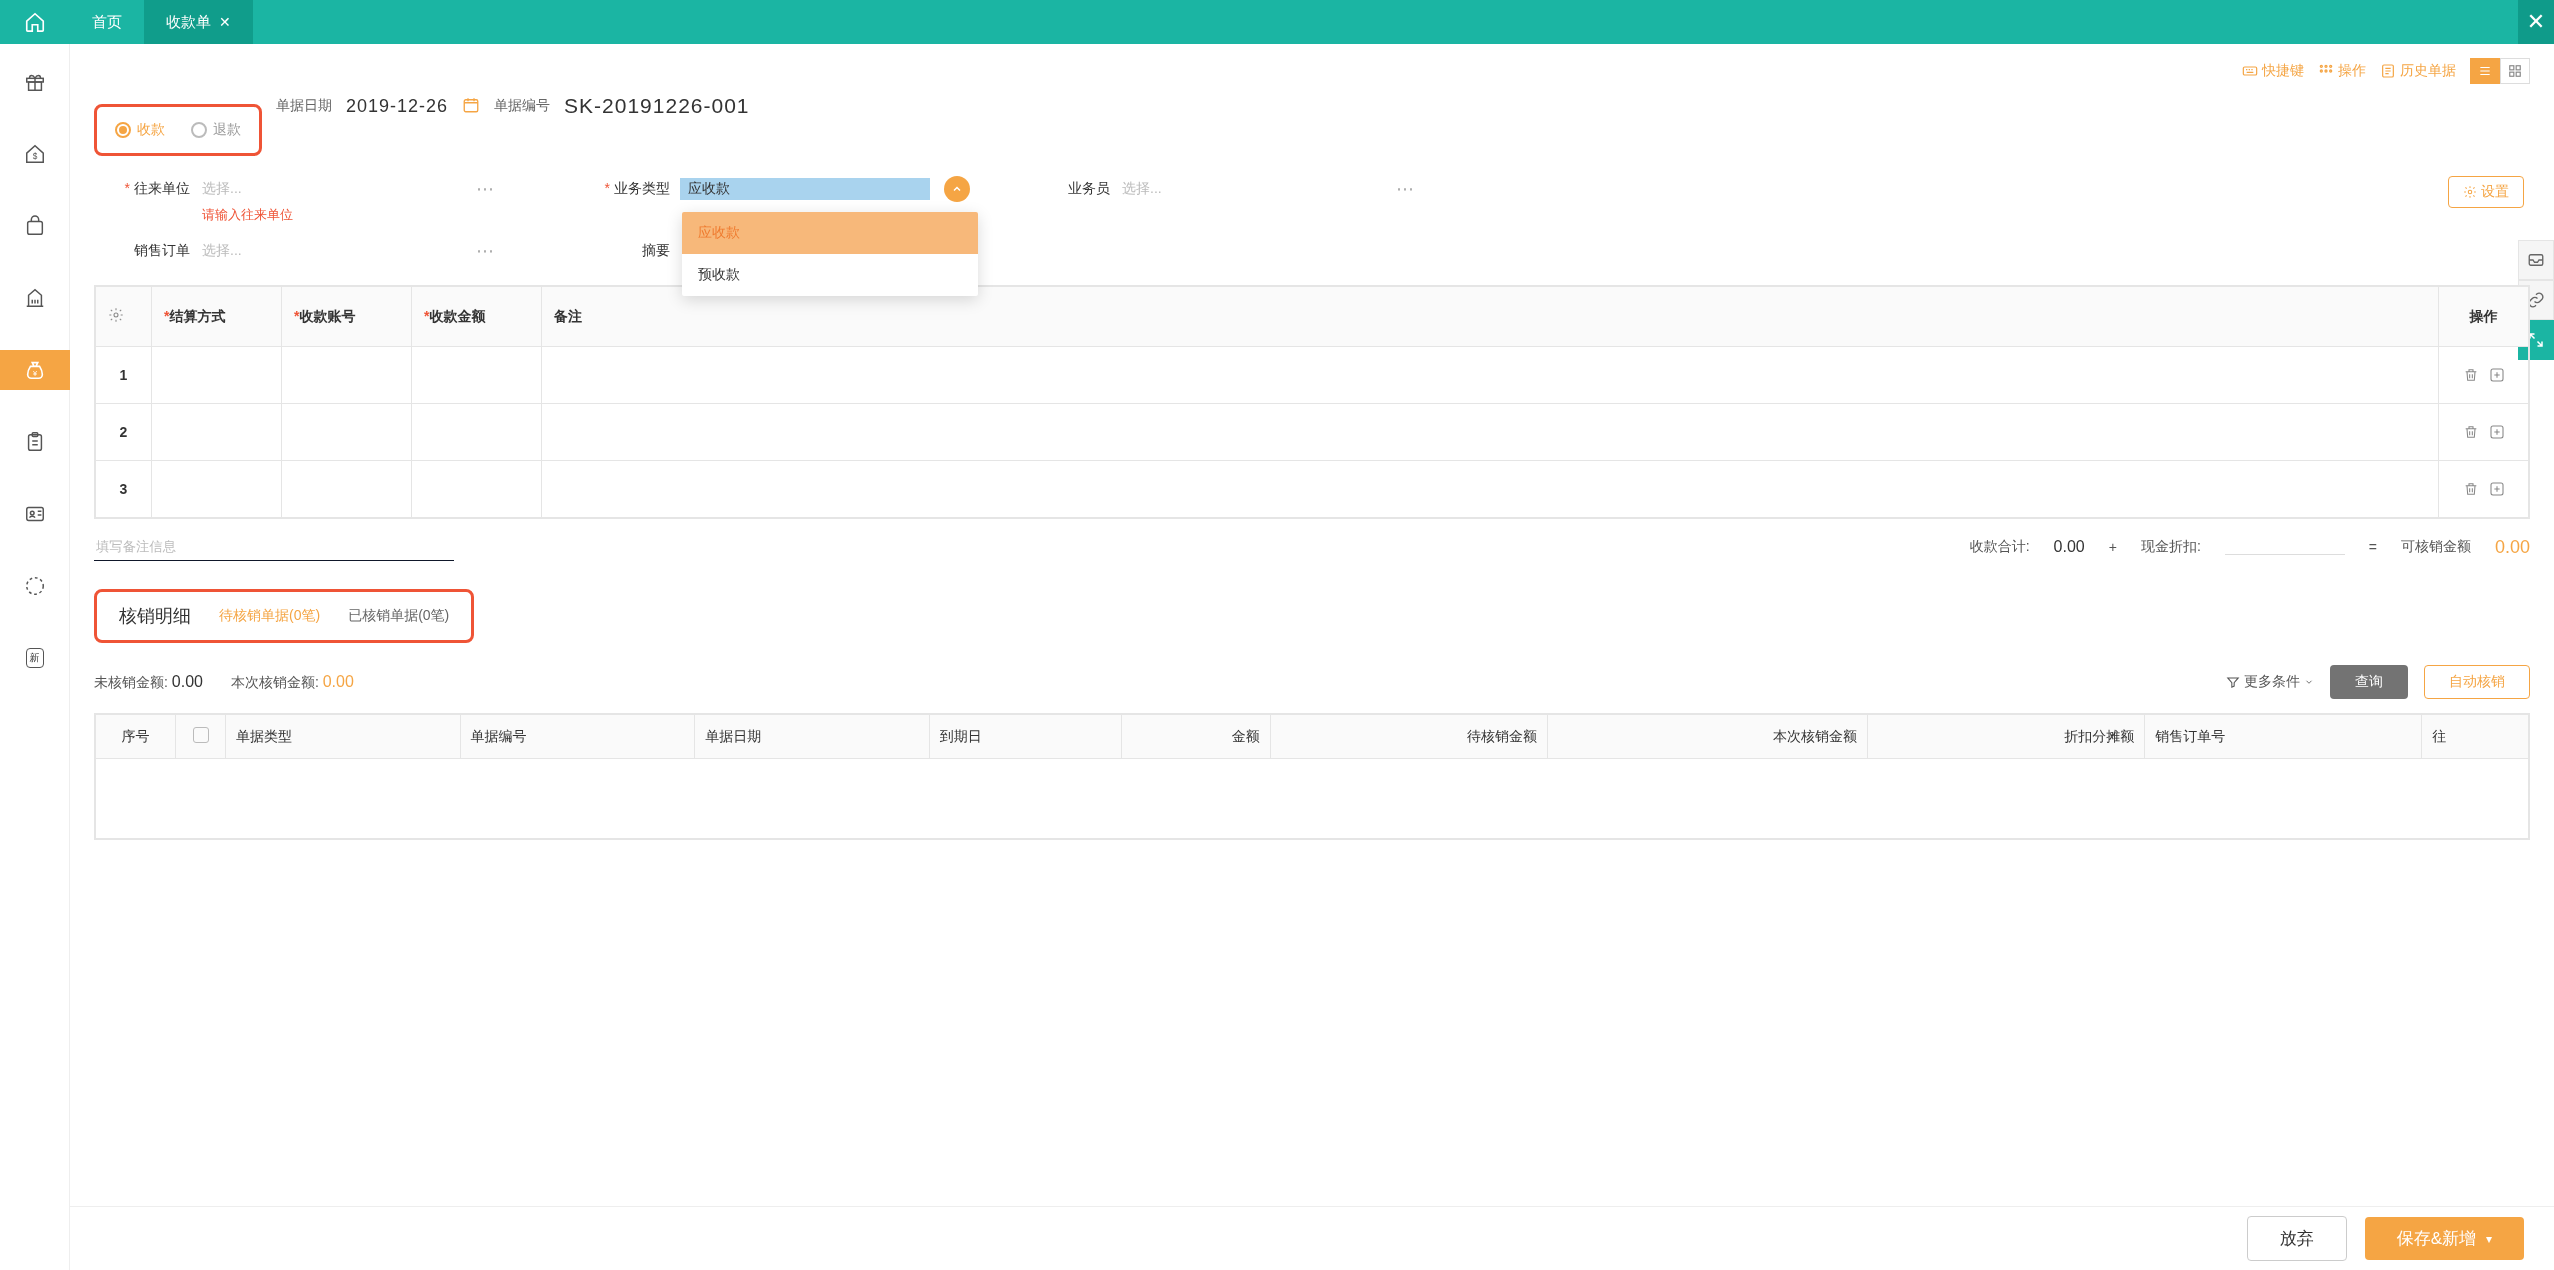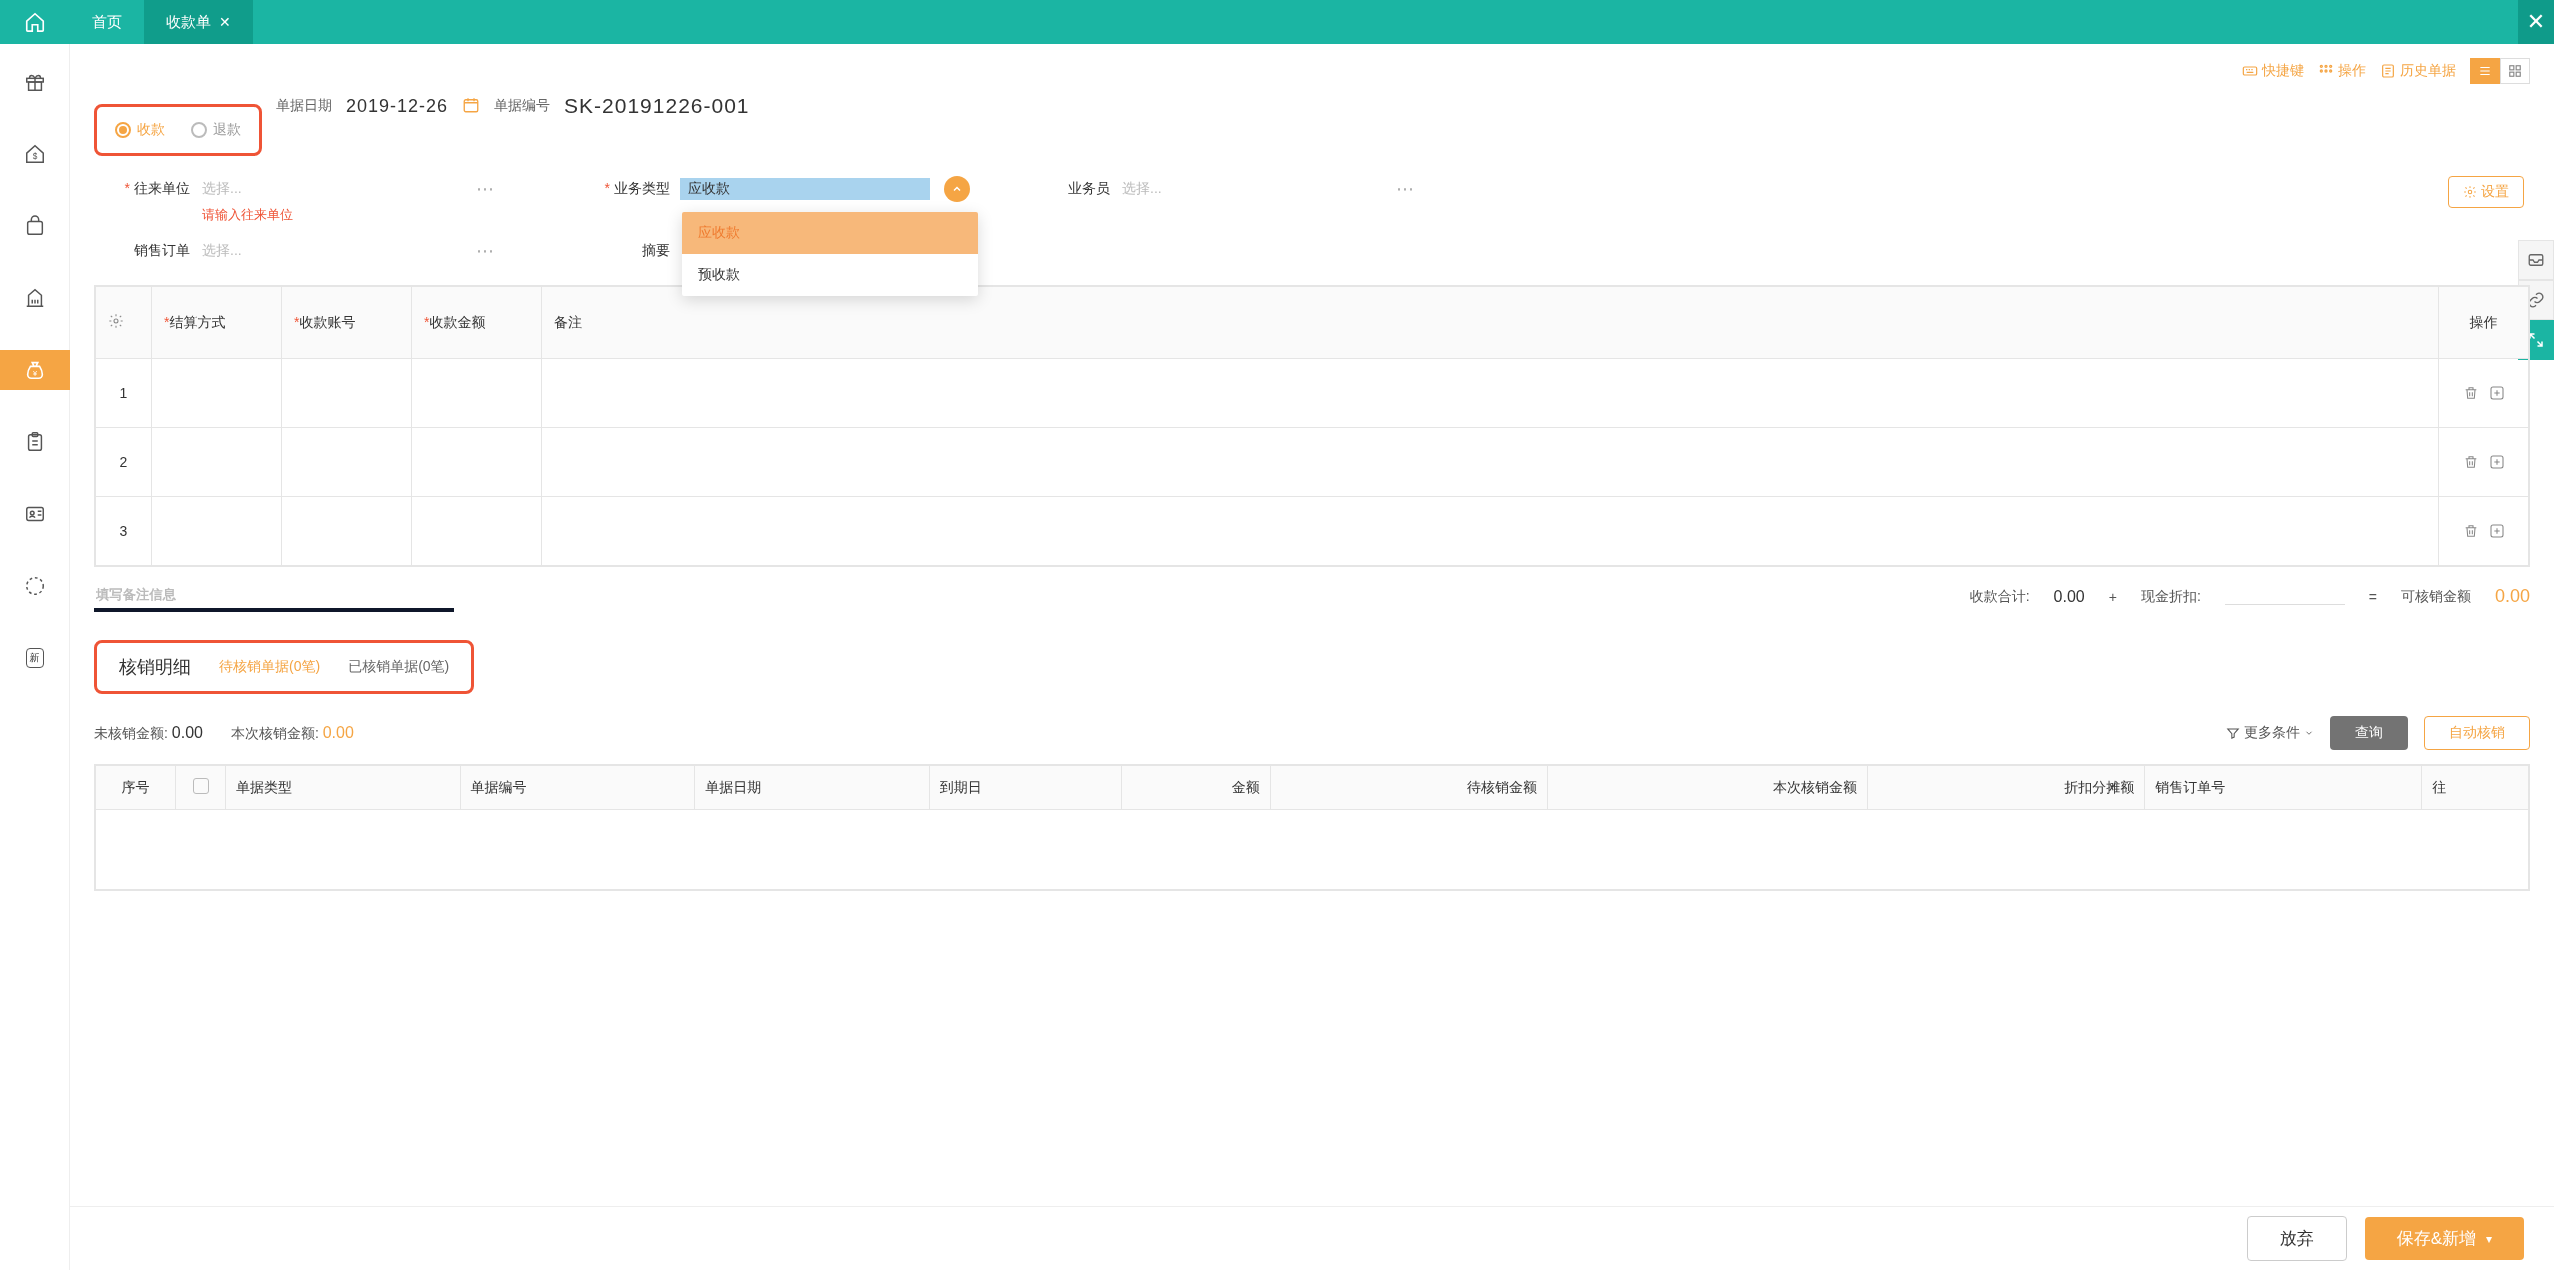--- a/index.html
+++ b/index.html
@@ -66,35 +66,35 @@
 .biztype-chevron { width: 26px; height: 26px; background: #f5a544; border-radius: 50%; display: inline-flex; align-items: center; justify-content: center; color: #fff; cursor: pointer; margin-left: 4px; }
 .dropdown { position: absolute; left: 0; top: 36px; width: 296px; background: #fff; box-shadow: 0 4px 16px rgba(0,0,0,0.15); z-index: 100; border-radius: 2px; overflow: hidden; }
 .dropdown .dd-item { padding: 12px 16px; cursor: pointer; }
 .dropdown .dd-item.active { background: #f7b87a; color: #ef7b2f; }
 
 .settings-btn { border: 1px solid #f5a544; color: #f5a544; padding: 6px 14px; border-radius: 4px; display: flex; align-items: center; gap: 4px; cursor: pointer; margin-left: auto; }
 
 
 .tbl-wrap { margin: 16px 24px 0 24px; border: 1px solid #e5e5e5; }
 .tbl { width: 100%; border-collapse: collapse; }
-.tbl th, .tbl td { border: 1px solid #e5e5e5; padding: 26px 12px; text-align: left; font-weight: normal; font-size: 14px; }
+.tbl th, .tbl td { border: 1px solid #e5e5e5; padding: 20px 12px; text-align: left; font-weight: bold; font-size: 14px; }
 .tbl th { background: #fafafa; color: #333; position: relative; }
 .tbl th .req { color: #ef5436; }
 .tbl .col-num { width: 56px; text-align: center; }
 .tbl .col-settle { width: 130px; }
 .tbl .col-acct { width: 130px; }
 .tbl .col-amt { width: 130px; }
 .tbl .col-ops { width: 90px; text-align: center; }
 .row-ops { display: flex; gap: 10px; justify-content: center; }
 .row-ops svg { cursor: pointer; }
 .gear-th { width: 56px; text-align: center; }
 
 
 .summary-row { margin: 14px 24px 0 24px; display: flex; align-items: center; gap: 24px; font-size: 14px; }
-.summary-row .remark-input { flex: 0 0 360px; border: none; border-bottom: 4px solid #0f172a; padding: 6px 2px; outline: none; font-weight: bold; }
+.summary-row .remark-input { flex: 0 0 360px; border: none; border-bottom: 1px solid #0f172a; padding: 6px 2px; outline: none; }
 .summary-row .remark-input::placeholder { color: #bbb; }
 .summary-row .spacer { flex: 1; }
 .summary-row .sum-label { color: #555; }
 .summary-row .sum-val { color: #333; font-size: 16px; }
 .summary-row .sum-val.orange { color: #f5a544; font-size: 18px; }
 .summary-row .disc-input { width: 120px; border: none; border-bottom: 1px solid #ddd; outline: none; }
 
 
 .writeoff-box { margin: 28px 24px 0 24px; }
 .wo-header { border: 3px solid #ef5436; border-radius: 8px; display: inline-flex; align-items: center; padding: 12px 22px; gap: 28px; }

